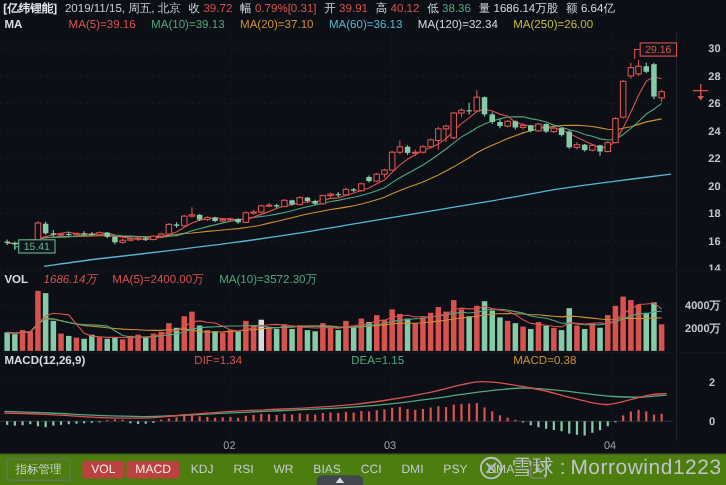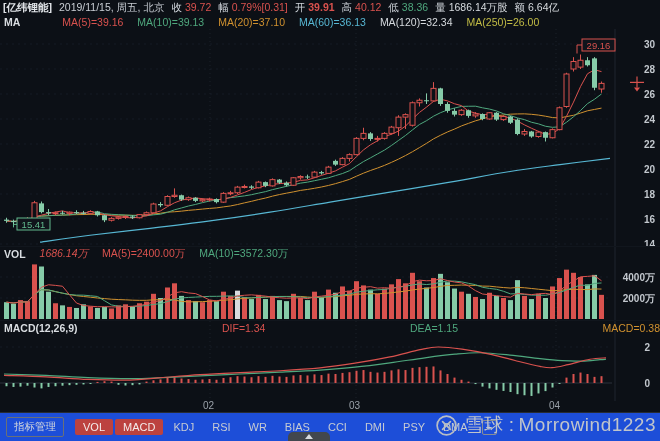--- a/index.html
+++ b/index.html
@@ -4,36 +4,36 @@
 <style>
   html,body{margin:0;padding:0;background:#0c1016;}
   #app{position:relative;width:660px;height:441px;background:#0c1016;overflow:hidden;
        font-family:"Liberation Sans",sans-serif;color:#c9ced4;}
   .topbar{position:absolute;top:0;left:0;width:660px;height:15px;display:flex;align-items:center;
           gap:7px;font-size:10.5px;white-space:nowrap;padding-left:3px;box-sizing:border-box;}
   .topbar .sym{font-weight:700;color:#e2e6ea;}
   .topbar .dt{color:#c9ced4;}
   .fields{display:flex;gap:7px;}
   .field .lbl{color:#cfd4da;margin-right:3px;}
-  .legend{position:absolute;left:0;width:660px;display:flex;align-items:center;gap:14px;
+  .legend{position:absolute;left:0;width:524px;display:flex;align-items:center;gap:14px;
           font-size:10.5px;white-space:nowrap;padding-left:4px;box-sizing:border-box;}
   #maLegend{top:15px;height:14px;}
   .legend .t{color:#d9dde1;font-weight:700;}
   .overlay{z-index:3;}
   .pane{position:absolute;left:0;width:660px;}
   #mainPane{top:29px;height:217px;}
   #volPane{top:246px;height:74px;border-top:1px solid #11161d;box-sizing:border-box;}
   #macdPane{top:320px;height:80px;border-top:1px solid #11161d;box-sizing:border-box;}
   #volLegend{top:0;height:13px;}
   #macdLegend{top:0;height:13px;justify-content:space-between;}
   #volPane,#macdPane{overflow:visible;}
   svg{display:block;}
   #xStrip{position:absolute;top:400px;left:0;width:660px;height:12px;}
   #xStrip span{position:absolute;font-size:10px;color:#9aa1a9;}
-  .toolbar{position:absolute;top:412px;left:0;width:660px;height:29px;background:#1d4ed8;
+  .toolbar{position:absolute;top:412px;left:0;width:660px;height:29px;background:#4d7c0f;
            border-top:1px solid #262b33;box-sizing:border-box;display:flex;align-items:center;gap:2px;}
   .manage{margin-left:6px;margin-right:9px;background:none;border:1px solid #6a7078;border-radius:2px;
           color:#d2d6db;font-size:10.5px;padding:2px 7px;font-family:inherit;}
   .ind{background:none;border:none;color:#c6cbd2;font-size:11px;padding:2px 8px;border-radius:2px;
        font-family:inherit;}
   .ind.act{background:#bc423f;color:#f4eceb;}
   .addicon{display:inline-flex;width:13px;height:13px;border:1px solid #878d95;border-radius:2px;
            align-items:center;justify-content:center;font-size:11px;color:#c6cbd2;margin-left:4px;}
   .expand-tab{position:absolute;left:288px;bottom:0;width:42px;height:9px;background:#42474e;
               border-radius:5px 5px 0 0;display:flex;align-items:center;justify-content:center;z-index:5;}
@@ -46,21 +46,21 @@
 </head>
 <body>
 
 <div id="app">
   <div class="topbar">
     <span class="sym">[亿纬锂能]</span>
     <span class="dt">2019/11/15, 周五, 北京</span>
     <span class="fields" id="topFields">
         <span class="field"><span class="lbl">收</span><span class="val" style="color: rgb(217, 82, 78);">39.72</span></span>
         <span class="field"><span class="lbl">幅</span><span class="val" style="color: rgb(217, 82, 78);">0.79%[0.31]</span></span>
-        <span class="field"><span class="lbl">开</span><span class="val" style="color: rgb(217, 82, 78); font-weight: bold;">39.91</span></span>
+        <span class="field"><span class="lbl">开</span><span class="val" style="color: rgb(217, 82, 78);">39.91</span></span>
         <span class="field"><span class="lbl">高</span><span class="val" style="color: rgb(217, 82, 78);">40.12</span></span>
         <span class="field"><span class="lbl">低</span><span class="val" style="color: rgb(79, 168, 126);">38.36</span></span>
         <span class="field"><span class="lbl">量</span><span class="val" style="color: rgb(214, 218, 222);">1686.14万股</span></span>
         <span class="field"><span class="lbl">额</span><span class="val" style="color: rgb(214, 218, 222);">6.64亿</span></span>
       </span>
   </div>
 
   <div class="legend" id="maLegend">
     <span class="t">MA</span>
   <span class="li" style="color: rgb(217, 82, 78); margin-left: 28px;">MA(5)=39.16</span>

